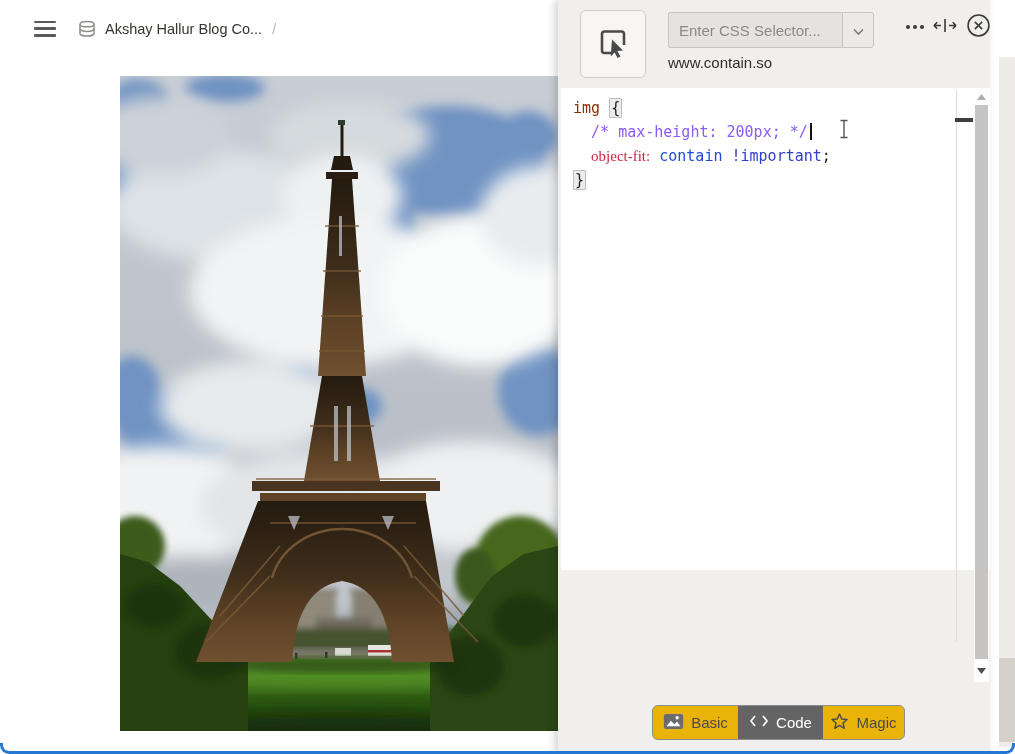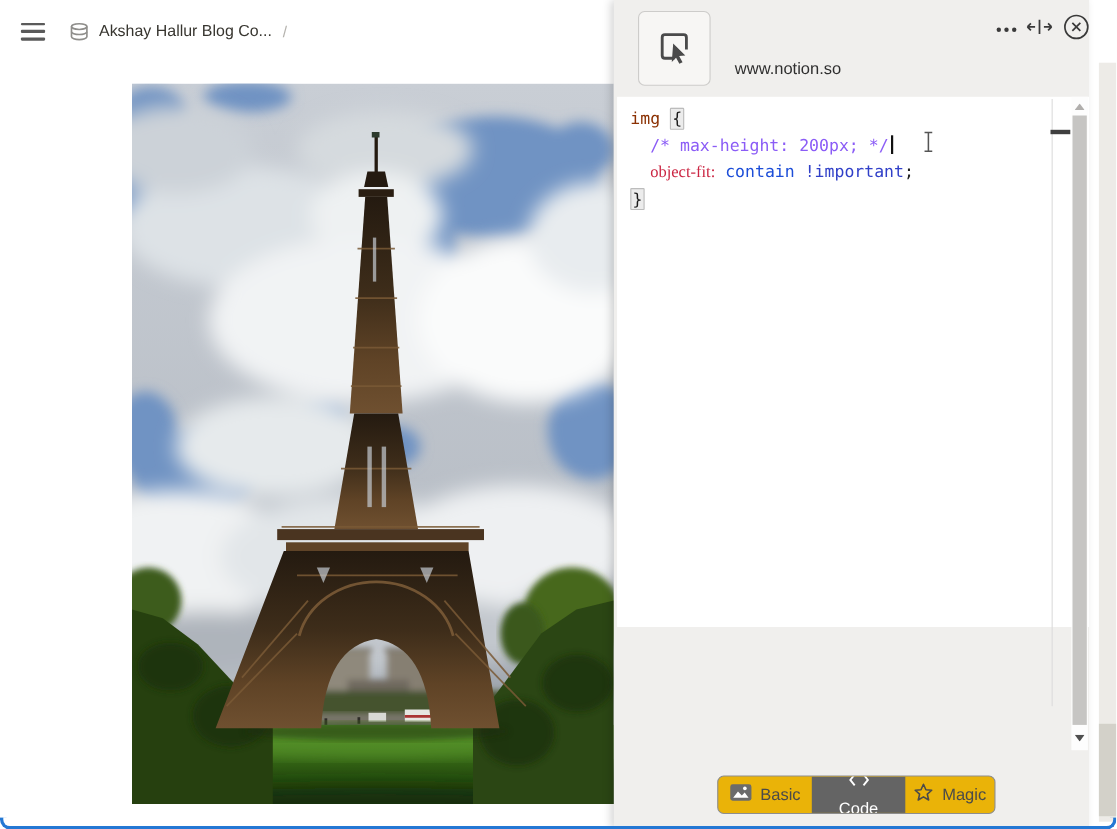--- a/index.html
+++ b/index.html
@@ -1,21 +1,21 @@
 <!DOCTYPE html>
 <html><head>
 <meta charset="utf-8">
 <style>
   html,body{margin:0;padding:0;background:#fff;}
   #app{position:relative;width:1015px;height:754px;background:#ffffff;overflow:hidden;
        font-family:"Liberation Sans",sans-serif;-webkit-font-smoothing:antialiased;}
 
   
   .topbar{position:absolute;left:0;top:0;width:620px;height:57px;display:flex;align-items:center;
-          padding-left:19px;white-space:nowrap;overflow:hidden;}
+          padding-left:34px;white-space:nowrap;overflow:hidden;}
   .hamburger{width:22px;height:16px;display:flex;flex-direction:column;justify-content:space-between;cursor:pointer;margin-right:22px;}
   .hamburger div{height:2.6px;background:#5a5a5a;border-radius:1px;}
   .crumb{display:flex;align-items:center;font-size:14.5px;color:#37352f;}
   .crumb .sep{color:#b3b1ac;margin:0 10px;font-size:14px;}
   .crumb svg{display:block;}
   .crumb .txt{margin-left:9px;}
   .crumb-item{display:flex;align-items:center;cursor:pointer;}
 
   .photo{position:absolute;left:120px;top:76px;width:438px;height:655px;}
   .photo svg{display:block;}
@@ -59,21 +59,21 @@
   .scroll-marker{position:absolute;left:394px;top:30px;width:18px;height:3.5px;background:#3f3f3f;}
   .ed-scroll{position:absolute;left:413px;top:0;width:15px;height:594px;background:#fdfdfd;}
   .ed-thumb{position:absolute;left:1px;top:17px;width:13px;height:554px;background:#c6c5c3;}
   .ed-arrow{position:absolute;left:0;width:15px;height:14px;display:flex;align-items:center;justify-content:center;cursor:pointer;}
 
   
   .tabs{position:absolute;left:94px;top:705px;width:251px;height:33px;border:1px solid #8d8d8d;border-radius:6px;
         display:flex;overflow:hidden;background:#eab308;}
   .tab{display:flex;align-items:center;justify-content:center;gap:7px;font-size:15px;color:#4a4a4a;cursor:pointer;}
   .tab-basic{width:85px;}
-  .tab-code{width:85px;background:#646464;color:#ffffff;flex-direction:column;}
+  .tab-code{width:85px;background:#646464;color:#ffffff;}
   .tab-magic{width:81px;}
 
   
   .win-border{position:absolute;left:0;bottom:0;width:100%;height:11px;box-sizing:border-box;
               border-bottom:3px solid #2478d4;border-left:3px solid #2478d4;border-right:3px solid #2478d4;
               border-bottom-left-radius:9px;border-bottom-right-radius:9px;pointer-events:none;}
   .right-col{position:absolute;left:990px;top:0;width:25px;height:754px;background:#ffffff;}
 </style>
 </head>
 <body>
@@ -260,22 +260,32 @@
 
     <div class="picker-btn">
       <span>
         <svg width="34" height="34" viewBox="0 0 34 34">
           <path d="M28 20 V9 q0-2.5 -2.5-2.5 H8.5 Q6 6.5 6 9 v16.5 q0 2.5 2.5 2.5 H17" fill="none" stroke="#4a4a4a" stroke-width="2.6"></path>
           <path d="M16 14.5 l11 11 -5.6 .4 3.1 5.6 -2.9 1.5 -3 -5.6 -3.9 4 z" fill="#4a4a4a"></path>
         </svg>
       </span>
     </div>
 
-
-    <div class="site-url">www.notion.so</div>
+    <div class="sel-group">
+      <input class="sel-input" type="text" value="" placeholder="Enter CSS Selector..." style="">
+      <div class="sel-drop">
+        <span>
+          <svg width="11" height="7" viewBox="0 0 11 7">
+              <path d="M1 1.5 L5.5 6 L10 1.5" fill="none" stroke="#7a7a78" stroke-width="1.6"></path>
+            </svg>
+        </span>
+      </div>
+    </div>
+
+    <div class="site-url">www.contain.so</div>
 
     <div class="hdr-icons">
       <div class="dots">
         <i></i>
           <i></i>
           <i></i>
       </div>
       <div class="icon-btn">
         <span>
           <svg width="24" height="15" viewBox="0 0 24 15" fill="none" stroke="#3a3a3a" stroke-width="1.6">

